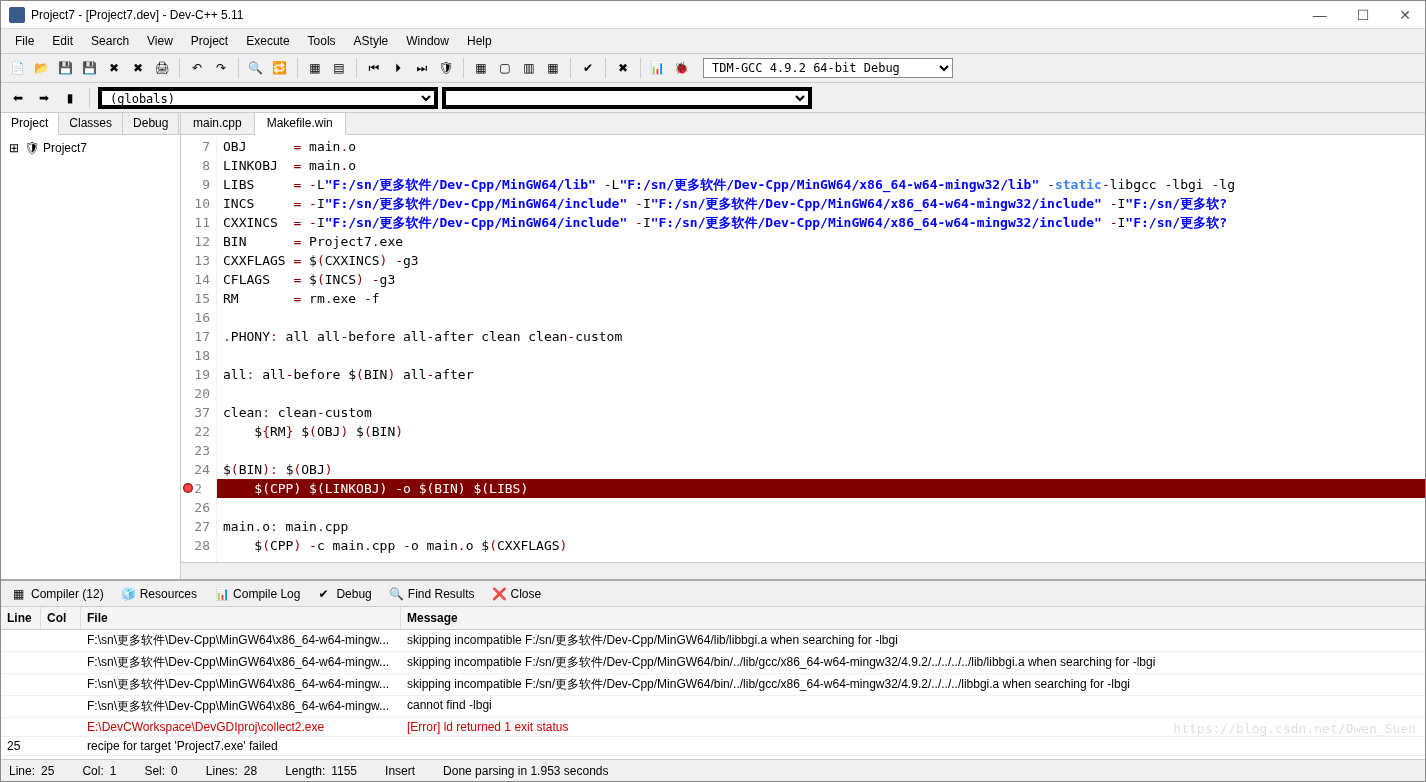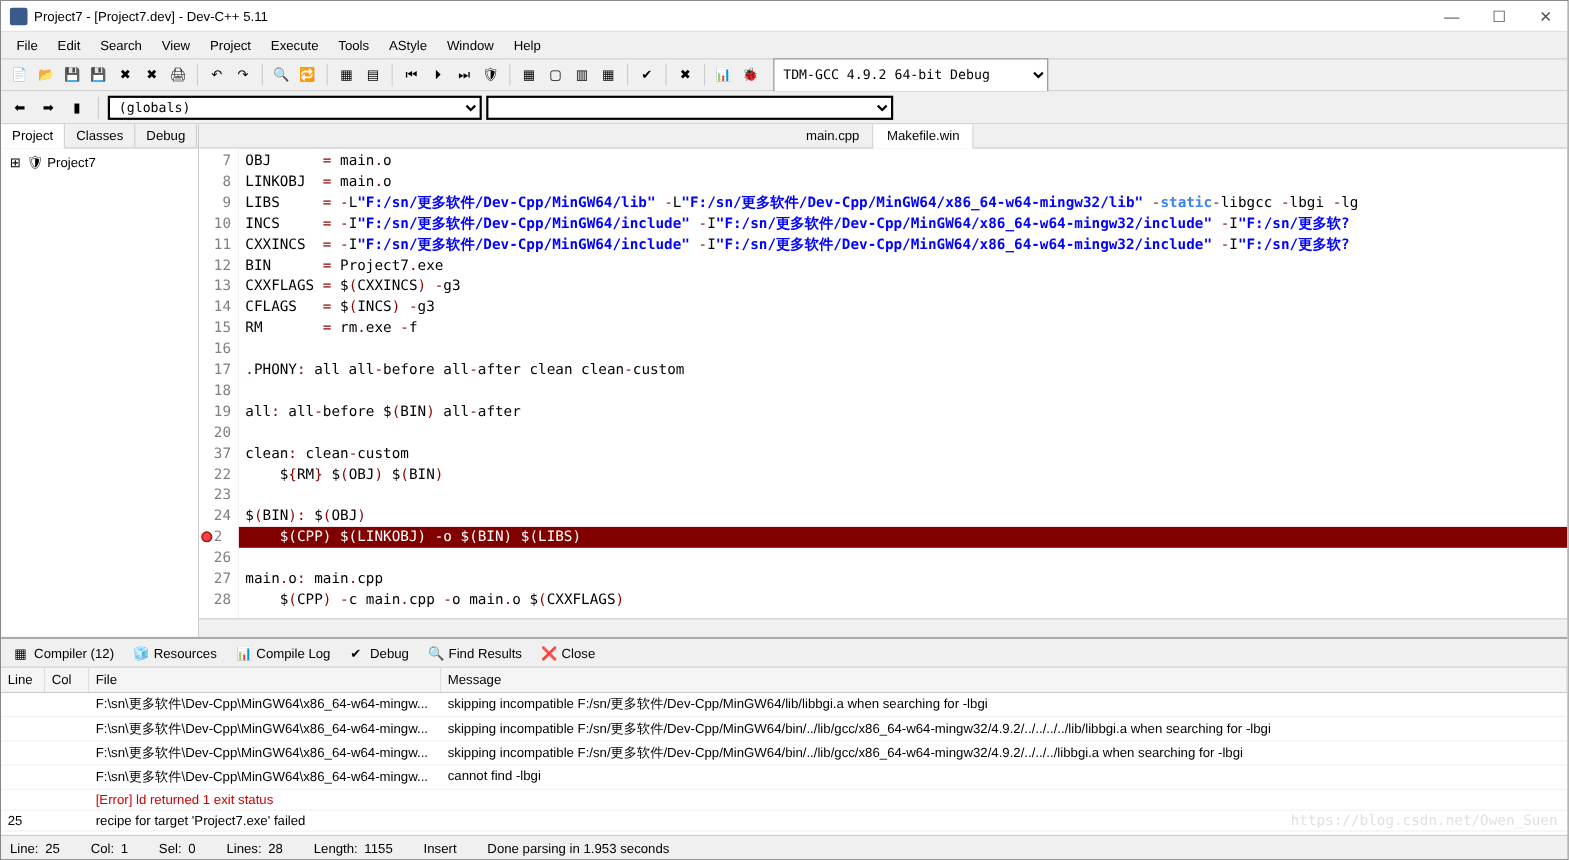--- a/index.html
+++ b/index.html
@@ -8,65 +8,65 @@
 .titlebar .icon { width: 16px; height: 16px; background: #3a5a8c; margin-right: 6px; border-radius: 2px; }
 .titlebar .title { flex: 1; font-size: 12px; color: #000; }
 .titlebar .winbtns { display: flex; gap: 18px; font-size: 14px; color: #555; }
 .titlebar .winbtns span { cursor: pointer; padding: 0 6px; }
 .menubar { height: 24px; background: #f0f0f0; display: flex; align-items: center; padding: 0 6px; gap: 2px; }
 .menubar span { padding: 3px 8px; cursor: pointer; font-size: 12px; }
 .toolbar { height: 30px; background: #f0f0f0; border-top: 1px solid #ccc; border-bottom: 1px solid #ccc; display: flex; align-items: center; padding: 0 6px; gap: 2px; }
 .toolbar2 { height: 30px; background: #f0f0f0; border-bottom: 1px solid #ccc; display: flex; align-items: center; padding: 0 6px; gap: 4px; }
 .tb-btn { width: 22px; height: 22px; border: 1px solid transparent; display: inline-flex; align-items: center; justify-content: center; cursor: pointer; font-size: 12px; }
 .tb-sep { width: 1px; height: 20px; background: #ccc; margin: 0 4px; }
-.compiler-select { height: 31px; font-family: monospace; font-size: 12px; width: 250px; margin-left: 8px; background: #fff; border: 1px solid #888; padding: 0 4px; }
-.scope-select { height: 22px; font-family: monospace; font-size: 12px; background: #fff; border: 2px solid #000000; padding: 0 4px; }
+.compiler-select { height: 20px; font-family: monospace; font-size: 12px; width: 250px; margin-left: 8px; background: #fff; border: 1px solid #888; padding: 0 4px; }
+.scope-select { height: 22px; font-family: monospace; font-size: 12px; background: #fff; border: 4px solid #000000; padding: 0 4px; }
 .main-area { flex: 1; display: flex; overflow: hidden; }
 .left-panel { width: 180px; background: #fff; border-right: 1px solid #ccc; display: flex; flex-direction: column; }
 .left-tabs { height: 22px; display: flex; background: #f0f0f0; border-bottom: 1px solid #ccc; }
 .left-tabs span { padding: 3px 10px; font-size: 12px; cursor: pointer; border-right: 1px solid #ccc; }
 .left-tabs span.active { background: #fff; border-bottom: 1px solid #fff; margin-bottom: -1px; }
 .tree { padding: 4px; font-size: 12px; }
 .tree-item { display: flex; align-items: center; gap: 4px; padding: 2px; }
 .tree-item .ticon { width: 14px; height: 14px; display: inline-flex; align-items: center; justify-content: center; }
 .editor-area { flex: 1; display: flex; flex-direction: column; background: #fff; }
-.file-tabs { height: 22px; display: flex; background: #f0f0f0; border-bottom: 1px solid #ccc; justify-content: center; }
+.file-tabs { height: 22px; display: flex; background: #f0f0f0; border-bottom: 1px solid #ccc; }
 .file-tabs span { padding: 3px 12px; font-size: 12px; cursor: pointer; border-right: 1px solid #ccc; }
 .file-tabs span.active { background: #fff; border-bottom: 1px solid #fff; margin-bottom: -1px; }
 .code-area { flex: 1; display: flex; overflow: hidden; font-family: Consolas, monospace; font-size: 13px; }
 .gutter { width: 36px; text-align: right; color: #808080; padding: 2px 6px 2px 0; background: #fff; border-right: 1px solid #eee; user-select: none; }
 .gutter div { height: 19px; line-height: 19px; }
 .gutter .bp { color: #888; position: relative; }
 .gutter .bp::before { content: ""; position: absolute; left: 2px; top: 4px; width: 10px; height: 10px; background: radial-gradient(circle, #f44 40%, #800 70%); border-radius: 50%; }
 .code-lines { flex: 1; overflow: auto; padding: 2px 0; white-space: pre; }
 .code-lines .line { height: 19px; line-height: 19px; padding-left: 6px; }
 .code-lines .hl { background: #800000; color: #fff; }
 .str { color: #0000ff; font-weight: bold; }
 .op { color: #8b0000; }
 .punct { color: #8b0000; }
 .strong { color: #3b82f6; font-weight: bold; }
 .hscroll { height: 17px; background: #f0f0f0; border-top: 1px solid #ccc; }
 .bottom-panel { height: 180px; border-top: 2px solid #aaa; display: flex; flex-direction: column; background: #fff; }
 .bottom-tabs { height: 26px; display: flex; align-items: center; background: #f0f0f0; border-bottom: 1px solid #ccc; padding: 0 4px; gap: 2px; }
 .bottom-tabs .btab { padding: 4px 8px; font-size: 12px; cursor: pointer; display: flex; align-items: center; gap: 4px; }
 .bottom-tabs .btab .bicon { width: 14px; height: 14px; display: inline-block; }
 .msg-table { flex: 1; overflow: auto; font-size: 12px; }
-.msg-header { display: flex; background: #f5f5f5; border-bottom: 1px solid #ccc; font-weight: normal; }
+.msg-header { display: flex; background: #f5f5f5; border-bottom: 1px solid #ccc; font-weight: bold; }
 .msg-header div { padding: 4px 6px; border-right: 1px solid #ddd; }
 .msg-row { display: flex; border-bottom: 1px solid #f0f0f0; }
 .msg-row div { padding: 2px 6px; white-space: nowrap; overflow: hidden; text-overflow: ellipsis; }
 .msg-row.err div { color: #c00; }
 .col-line { width: 40px; }
 .col-col { width: 40px; }
 .col-file { width: 320px; }
 .col-msg { flex: 1; }
 .statusbar { height: 22px; background: #f0f0f0; border-top: 1px solid #ccc; display: flex; align-items: center; padding: 0 8px; font-size: 12px; gap: 28px; }
 .statusbar .sitem { display: flex; gap: 6px; }
 .statusbar .sitem .slabel { color: #000000; }
-.watermark { position: absolute; bottom: 28px; right: 10px; color: rgba(150,150,150,0.3); font-size: 13px; font-family: monospace; pointer-events: none; }
+.watermark { position: absolute; bottom: 46px; right: 10px; color: rgba(150,150,150,0.3); font-size: 13px; font-family: monospace; pointer-events: none; }
 </style>
 </head>
 <body>
 
 <div class="titlebar">
   <span class="icon"></span>
   <span class="title">Project7 - [Project7.dev] - Dev-C++ 5.11</span>
   <div class="winbtns">
     <span>—</span>
     <span>☐</span>
@@ -240,20 +240,21 @@
         </div>
         <div class="msg-row">
           <div class="col-line"></div>
           <div class="col-col"></div>
           <div class="col-file">F:\sn\更多软件\Dev-Cpp\MinGW64\x86_64-w64-mingw...</div>
           <div class="col-msg">cannot find -lbgi</div>
         </div>
         <div class="msg-row err">
           <div class="col-line"></div>
           <div class="col-col"></div>
+          <div class="col-file">E:\DevCWorkspace\DevGDIproj\collect2.exe</div>
           <div class="col-msg">[Error] ld returned 1 exit status</div>
         </div>
         <div class="msg-row">
           <div class="col-line">25</div>
           <div class="col-col"></div>
           <div class="col-msg">recipe for target 'Project7.exe' failed</div>
         </div>
       </div>
   </div>
 </div>

